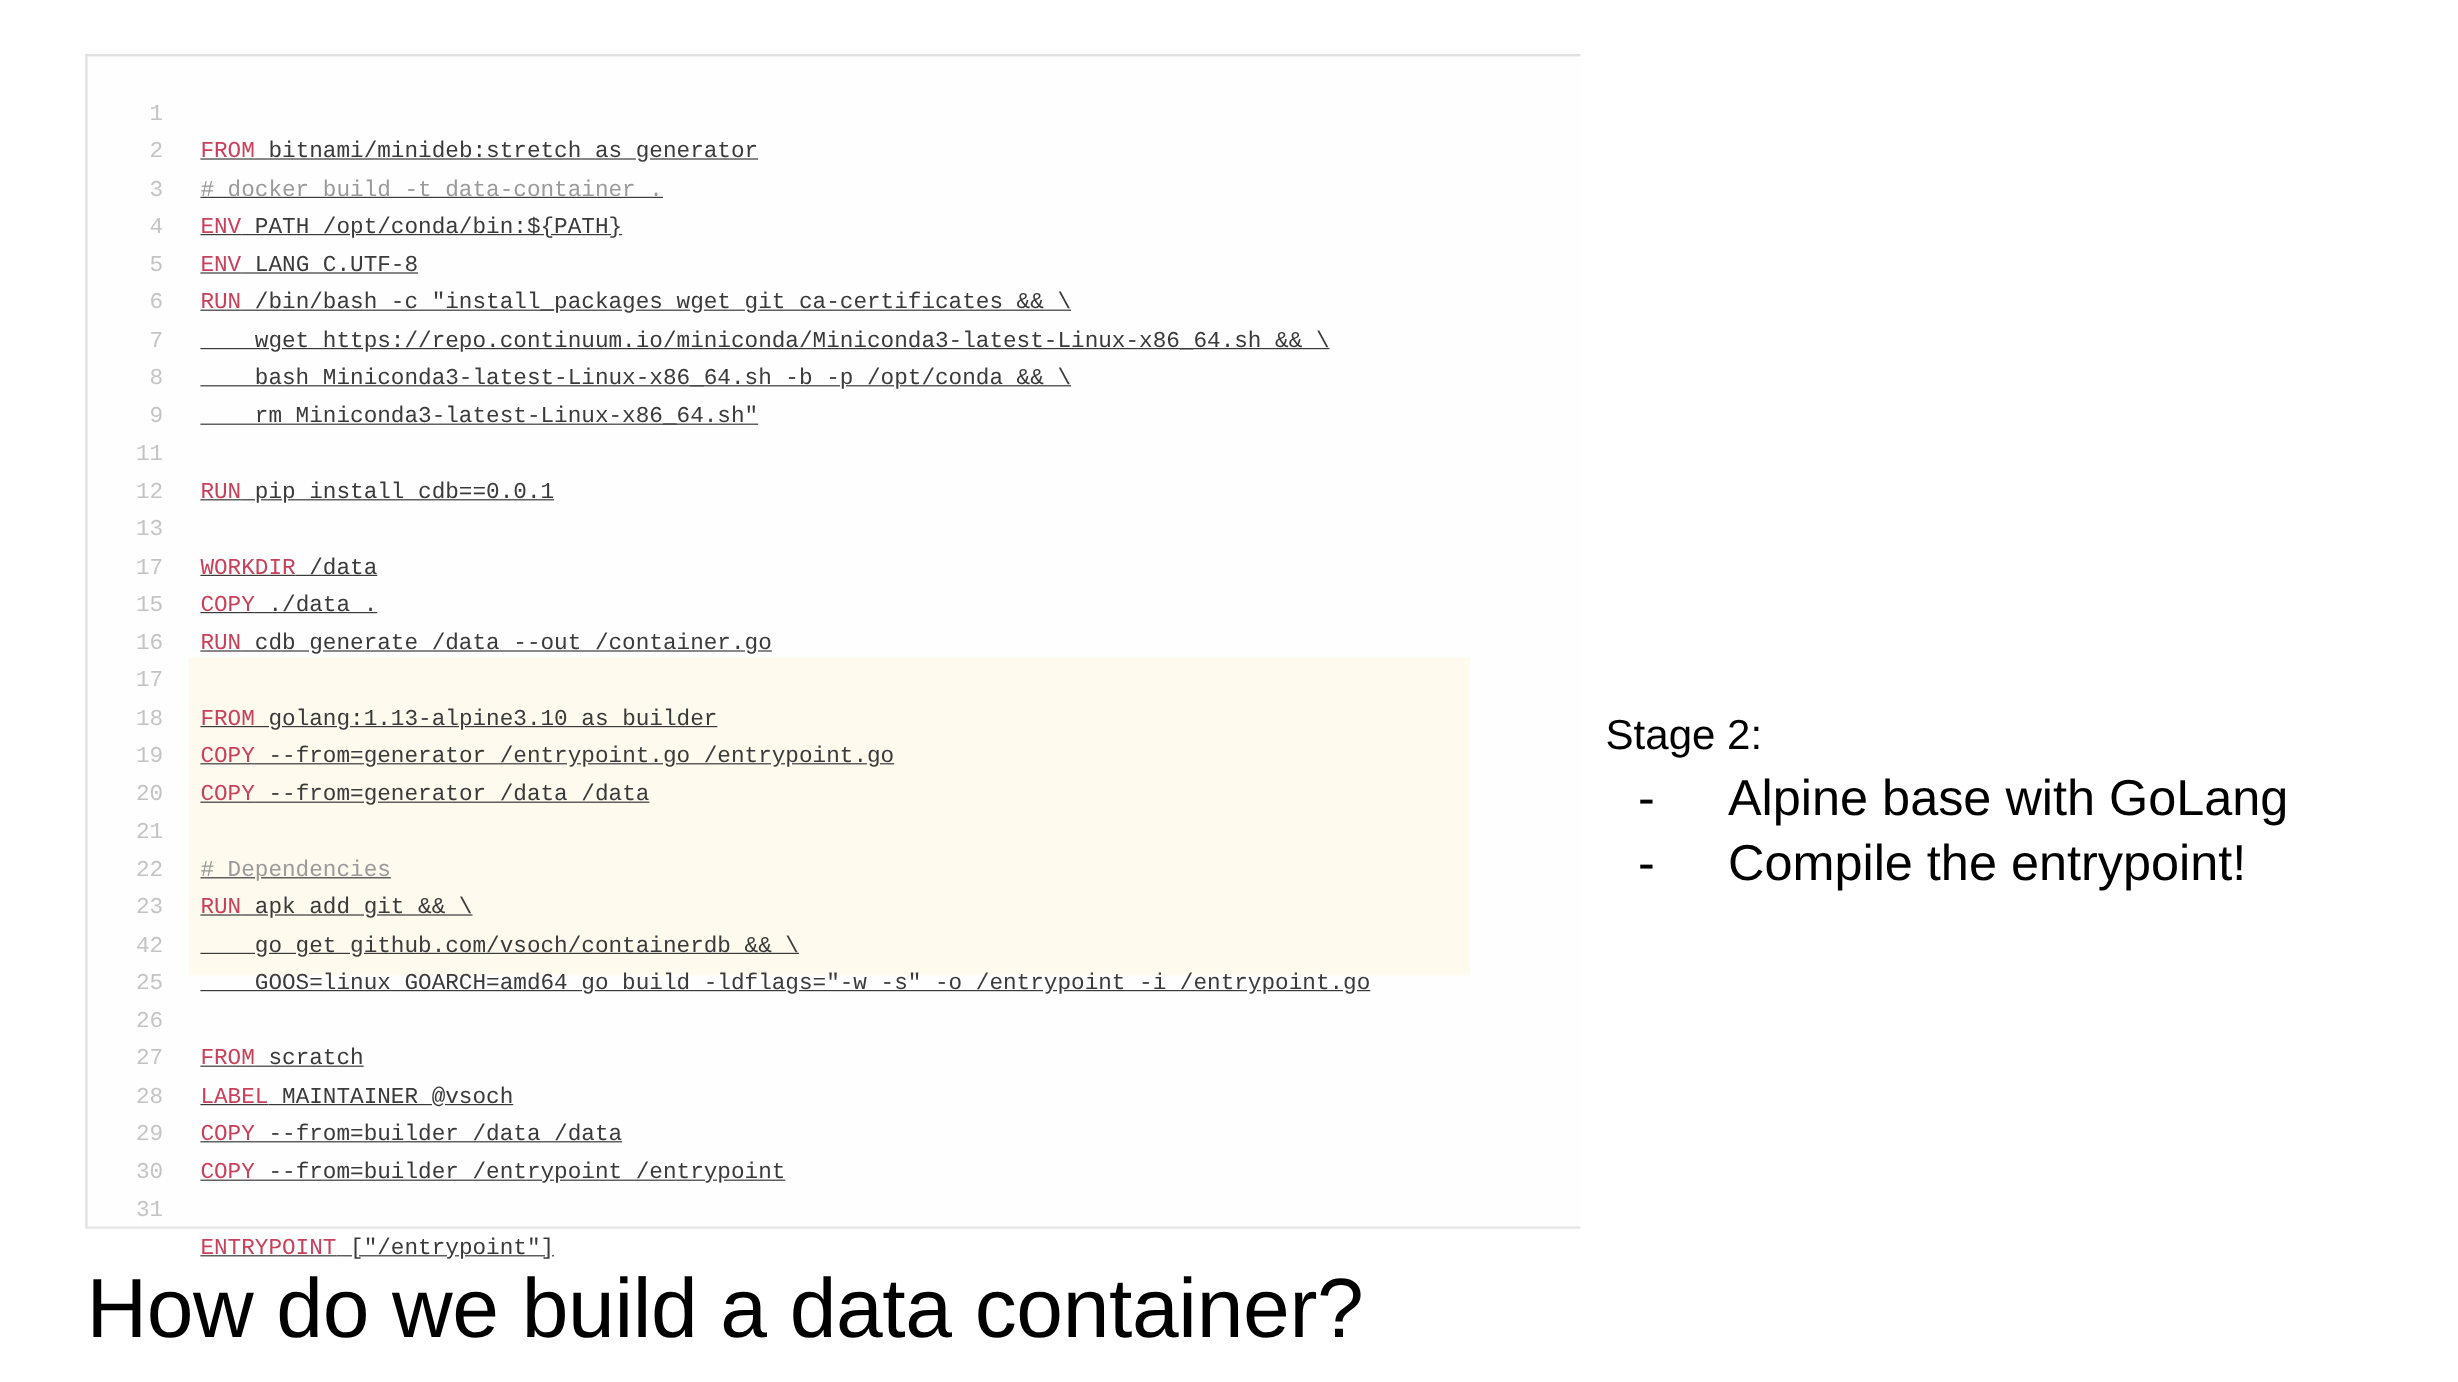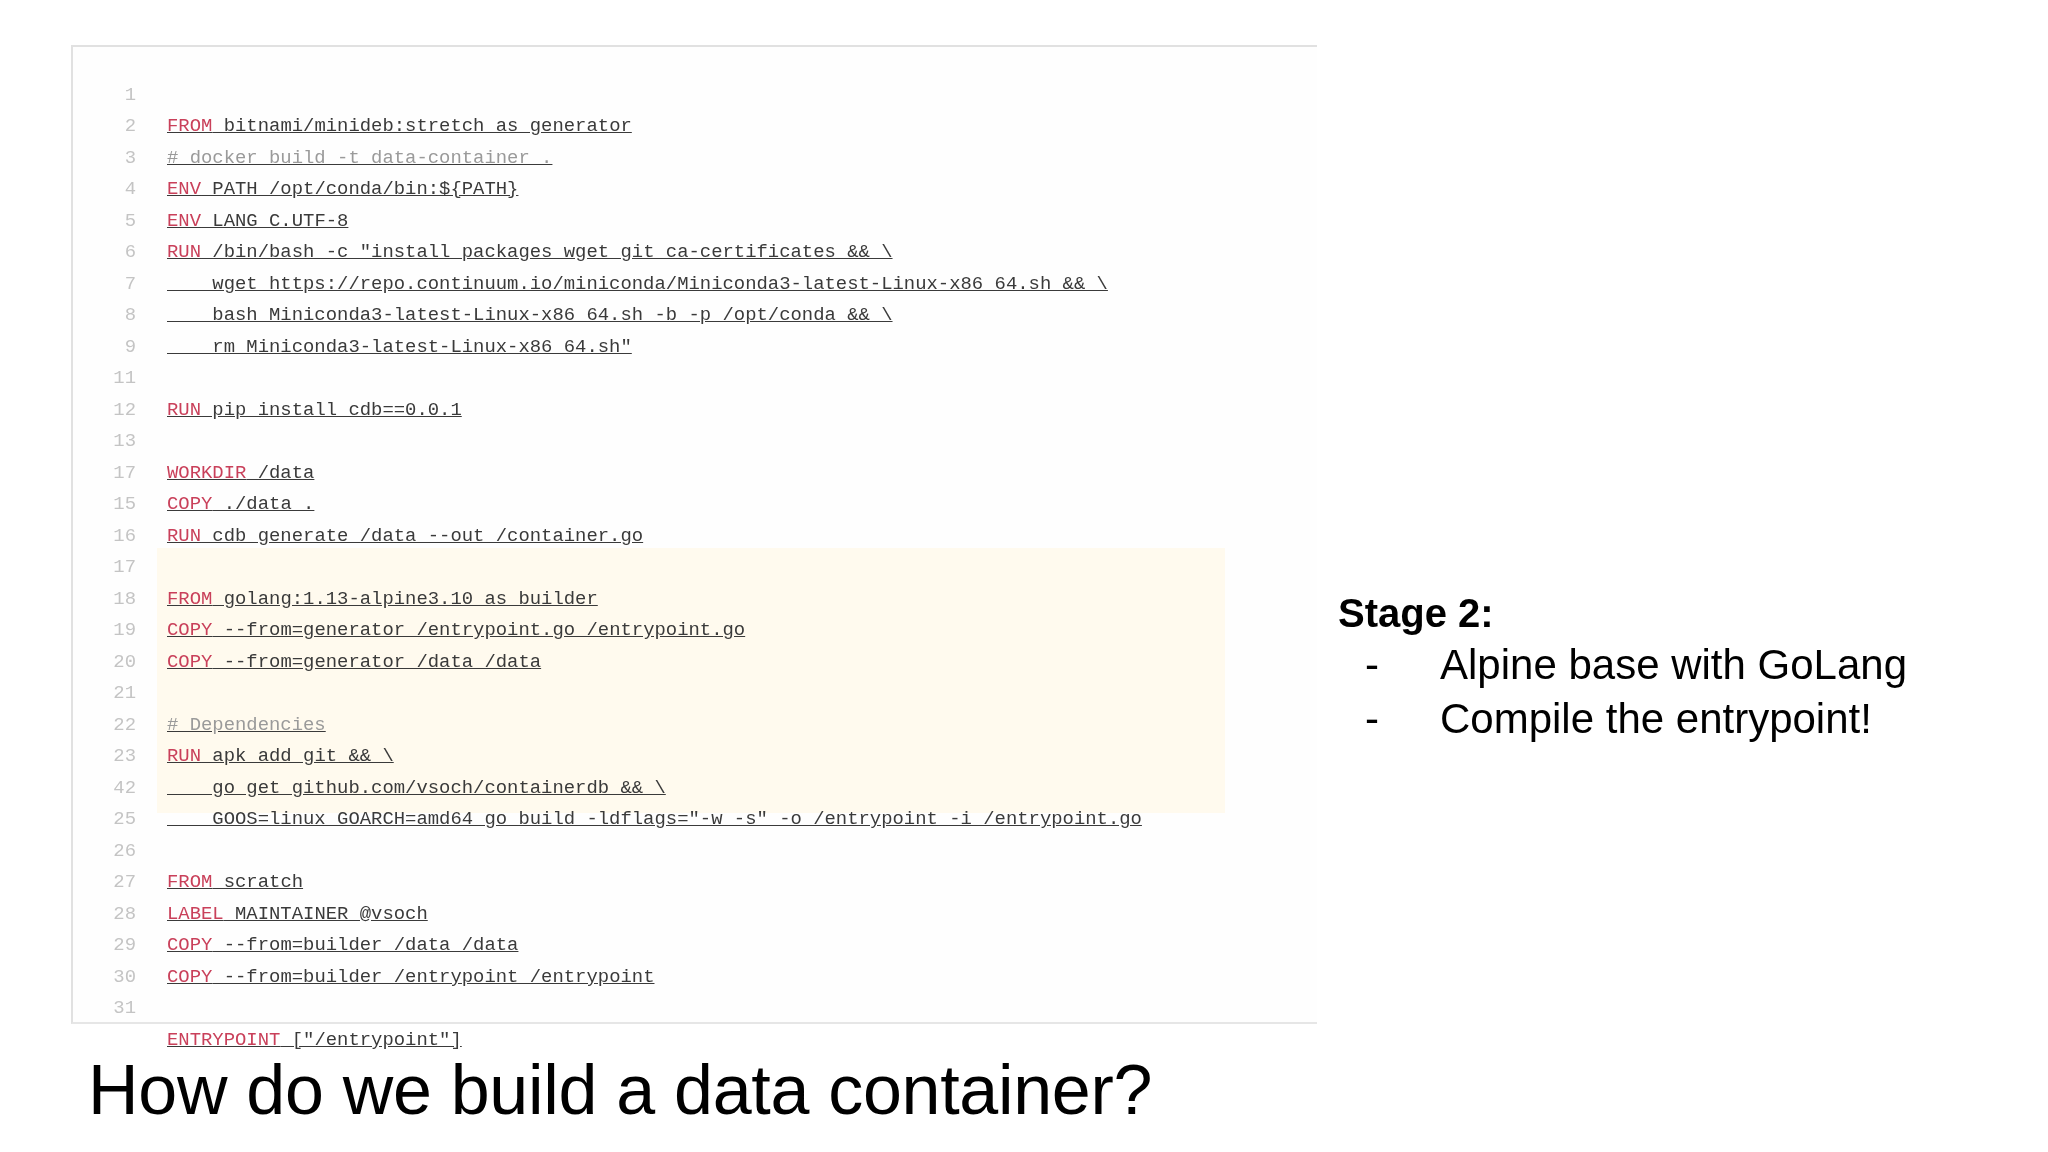--- a/index.html
+++ b/index.html
@@ -58,37 +58,37 @@
     .src {
       position: absolute;
       left: 94px;           
       color: #3a3a3a;
       text-decoration: underline;
     }
     .kw { color: #c9405a; }
     .cm { color: #9a9a9a; }
     .title {
       position: absolute;
-      left: 88px;
+      left: 72px;
       top: 1048px;
       font-size: 70px;
       line-height: 84px;
       color: #000;
       white-space: nowrap;
       letter-spacing: -0.3px;
     }
     .side {
       position: absolute;
       left: 1338px;
       top: 588px;
       color: #000;
     }
     .side-heading {
-      font-weight: bold;
-      font-size: 40px;
+      font-weight: normal;
+      font-size: 35px;
       line-height: 50px;
       white-space: nowrap;
     }
     .bullet-list {
       margin: 0;
       padding: 0;
       list-style: none;
     }
     .bullet {
       position: relative;

